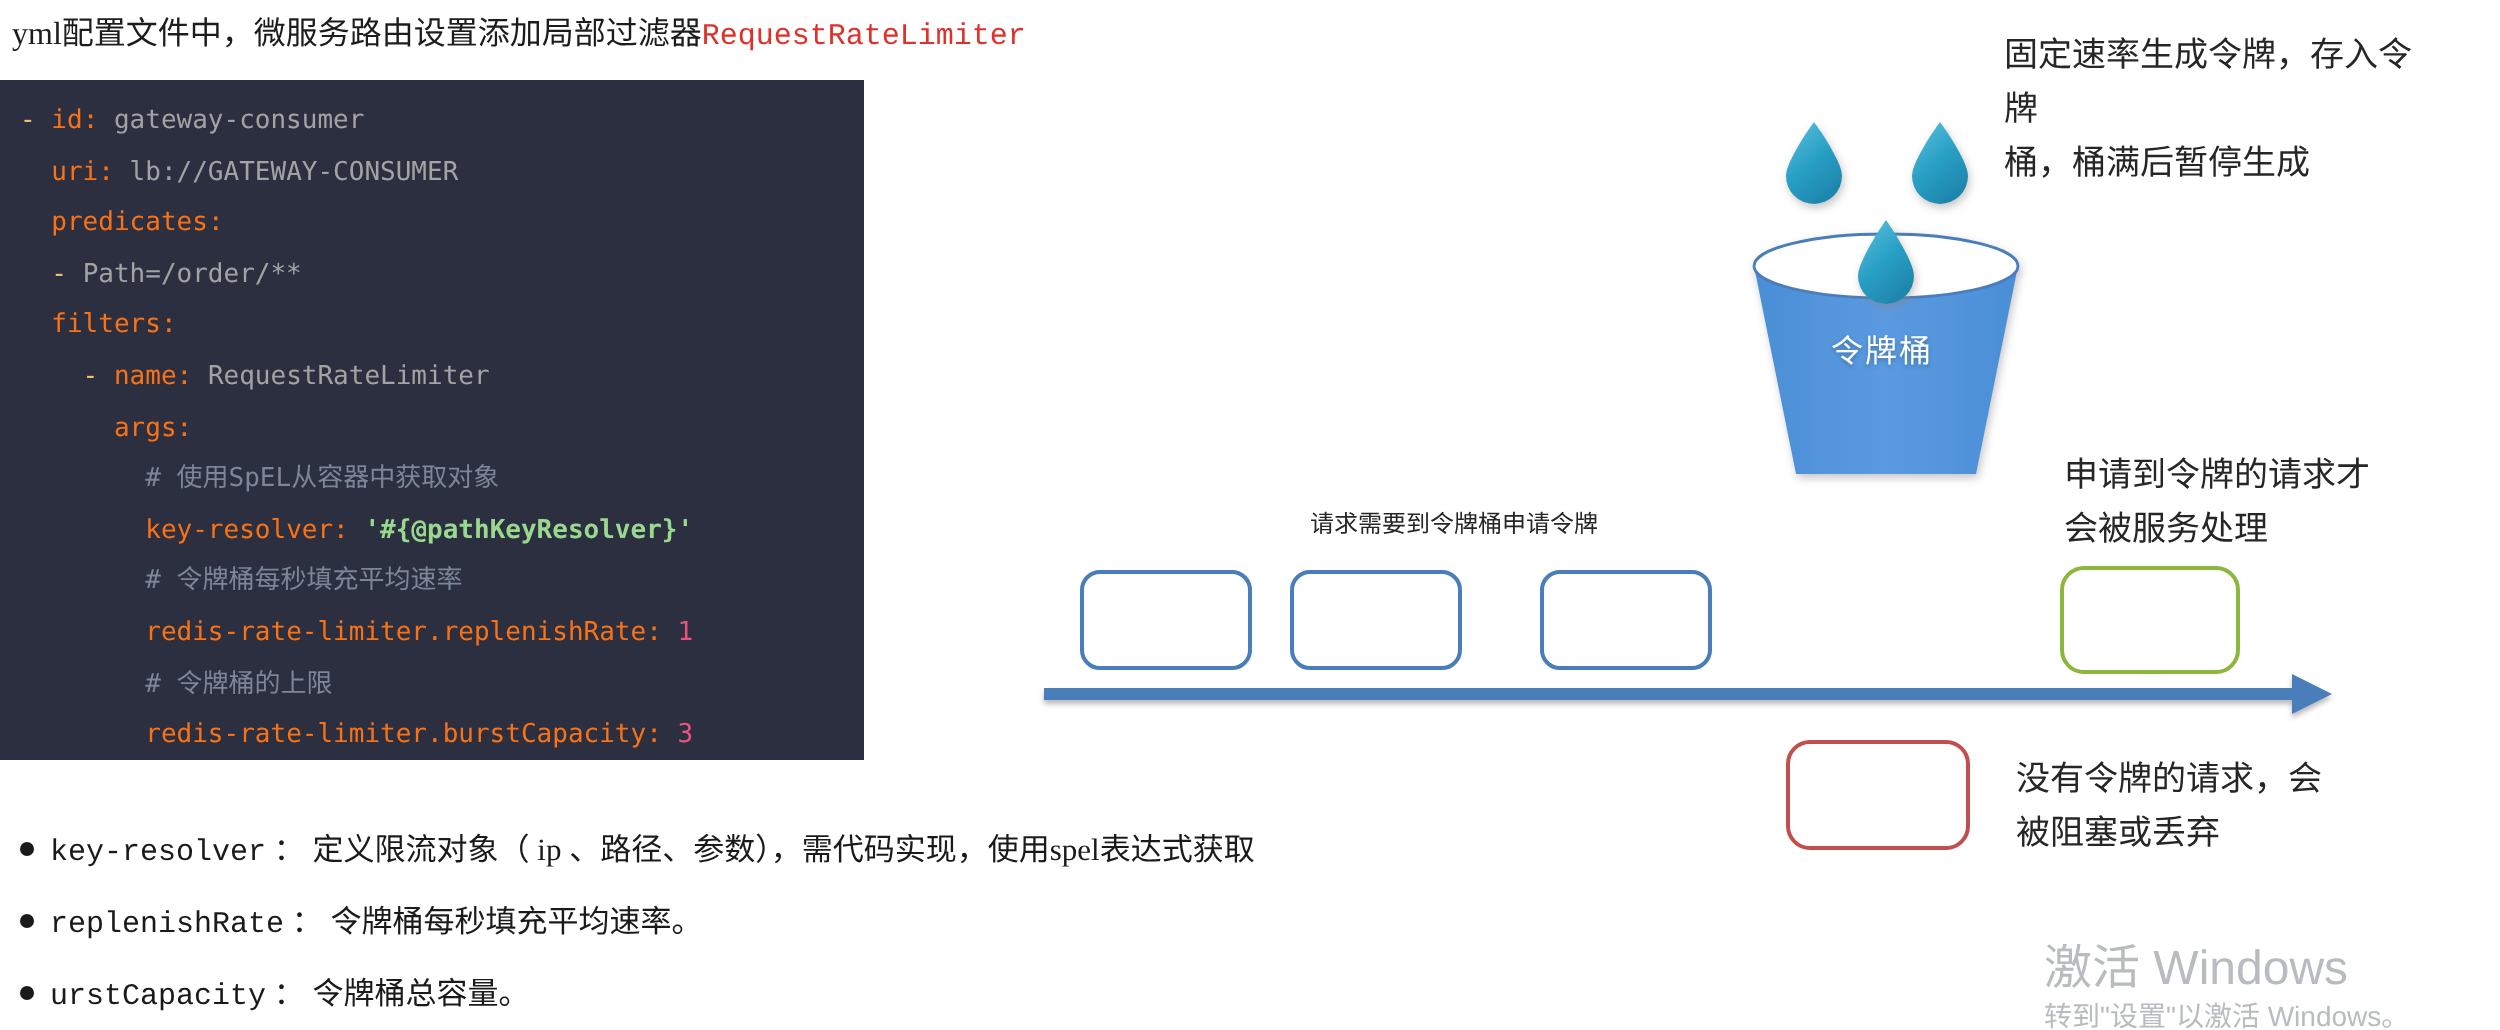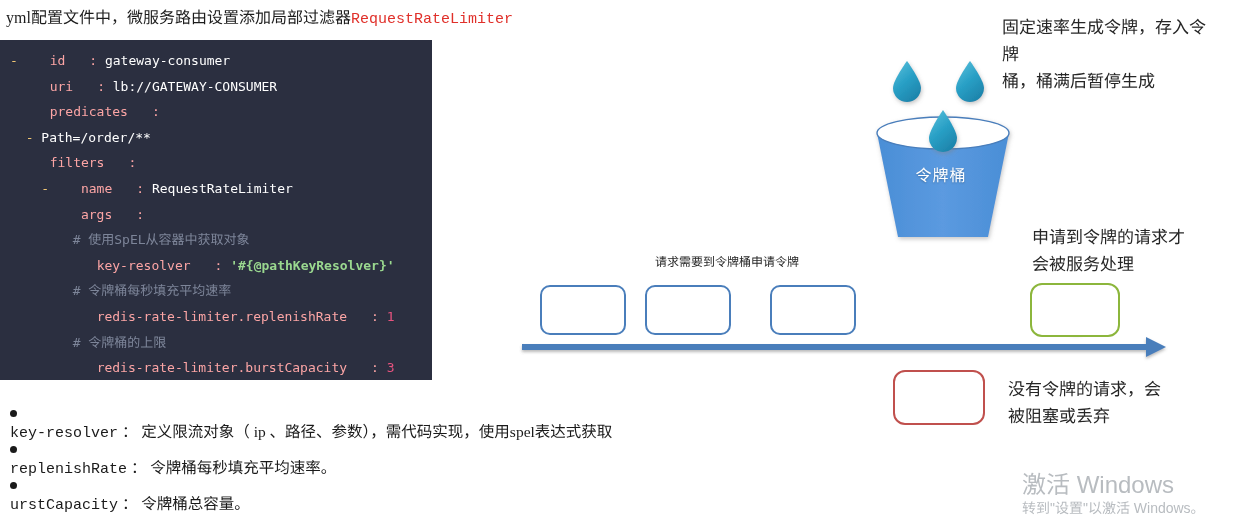--- a/index.html
+++ b/index.html
@@ -47,43 +47,42 @@
     background: #2b2f40;
     box-sizing: border-box;
     padding: 8px 0 0 10px;
     font-family: "DejaVu Sans Mono", "Liberation Mono", monospace;
     font-size: 13px;
     line-height: 25.6px;
     white-space: pre;
     overflow: hidden;
   }
   .code-line { height: 25.6px; }
-  .tk-key      { color: #fca5a5; margin-left: 24px; }
+  .tk-key      { color: #f97316; }
   .tk-dash     { color: #f0c674; }
-  .tk-val      { color: #ffffff; }
+  .tk-val      { color: #a3a3a3; }
   .tk-str      { color: #9ad88f; font-weight: bold; }
   .tk-num      { color: #e8537f; }
   .tk-comment  { color: #7d8599; margin-top: 40px; }
 
   
   .bullets {
     position: absolute;
     left: 10px;
     top: 412px;
     width: 760px;
   }
   .bullet-row {
     display: flex;
     align-items: baseline;
     height: 36px;
     font-family: "Liberation Serif", "DejaVu Serif", serif;
     font-size: 15.5px;
     color: #1a1a1a;
     white-space: nowrap;
-    flex-direction: column;
   }
   .bullet-dot {
     display: inline-block;
     width: 7px;
     height: 7px;
     border-radius: 50%;
     background: #1a1a1a;
     margin-right: 8px;
     flex: none;
     position: relative;

